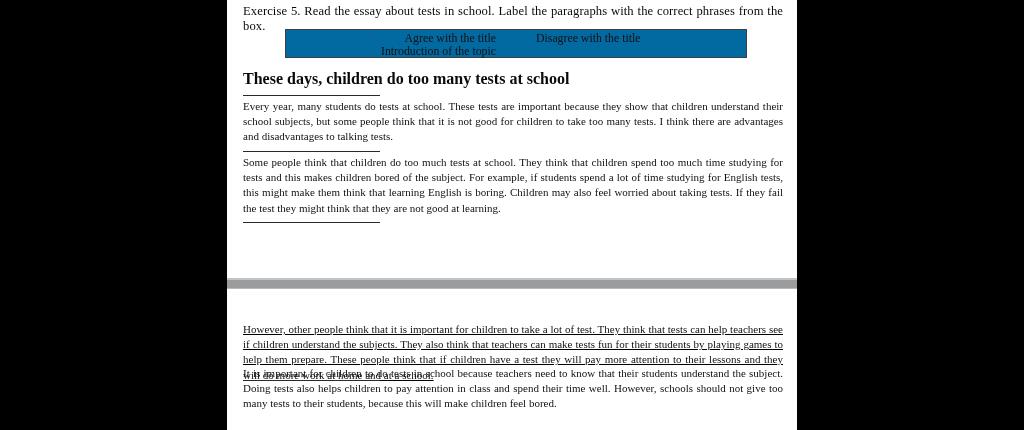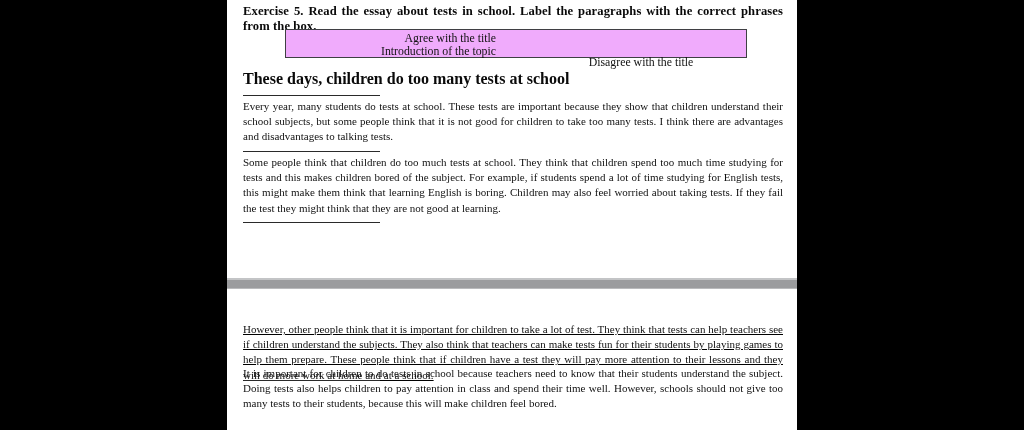--- a/index.html
+++ b/index.html
@@ -55,60 +55,59 @@
 
   
   .col {
     position: absolute;
     left: 16px;
     width: 540px;
   }
 
   
   .instruction {
-    font-weight: bold;
+    font-weight: normal;
     font-size: 12.6px;
     line-height: 15px;
     color: #0a0a0a;
     text-align: justify;
     letter-spacing: 0.1px;
   }
 
   
   .phrase-box {
     position: absolute;
     left: 58px;
     top: 29px;
     width: 462px;
     height: 29px;
     border: 1.5px solid #3f3f43;
     box-sizing: border-box;
-    background: #f0abfc;
+    background: #0369a1;
   }
   .phrase-grid {
     display: flex;
     width: 100%;
     height: 100%;
     padding-top: 2px;
     box-sizing: border-box;
   }
   .phrase-col {
     flex: 1 1 50%;
     font-size: 11.8px;
     line-height: 13px;
     color: #111;
   }
   .phrase-col.left {
     text-align: right;
     padding-right: 26px;
   }
   .phrase-col.right {
-    text-align: center;
+    text-align: left;
     padding-left: 14px;
-    margin-top: 24px;
   }
   .phrase-item {
     white-space: nowrap;
   }
 
   
   .essay-title {
     font-weight: bold;
     font-size: 16px;
     line-height: 15px;

